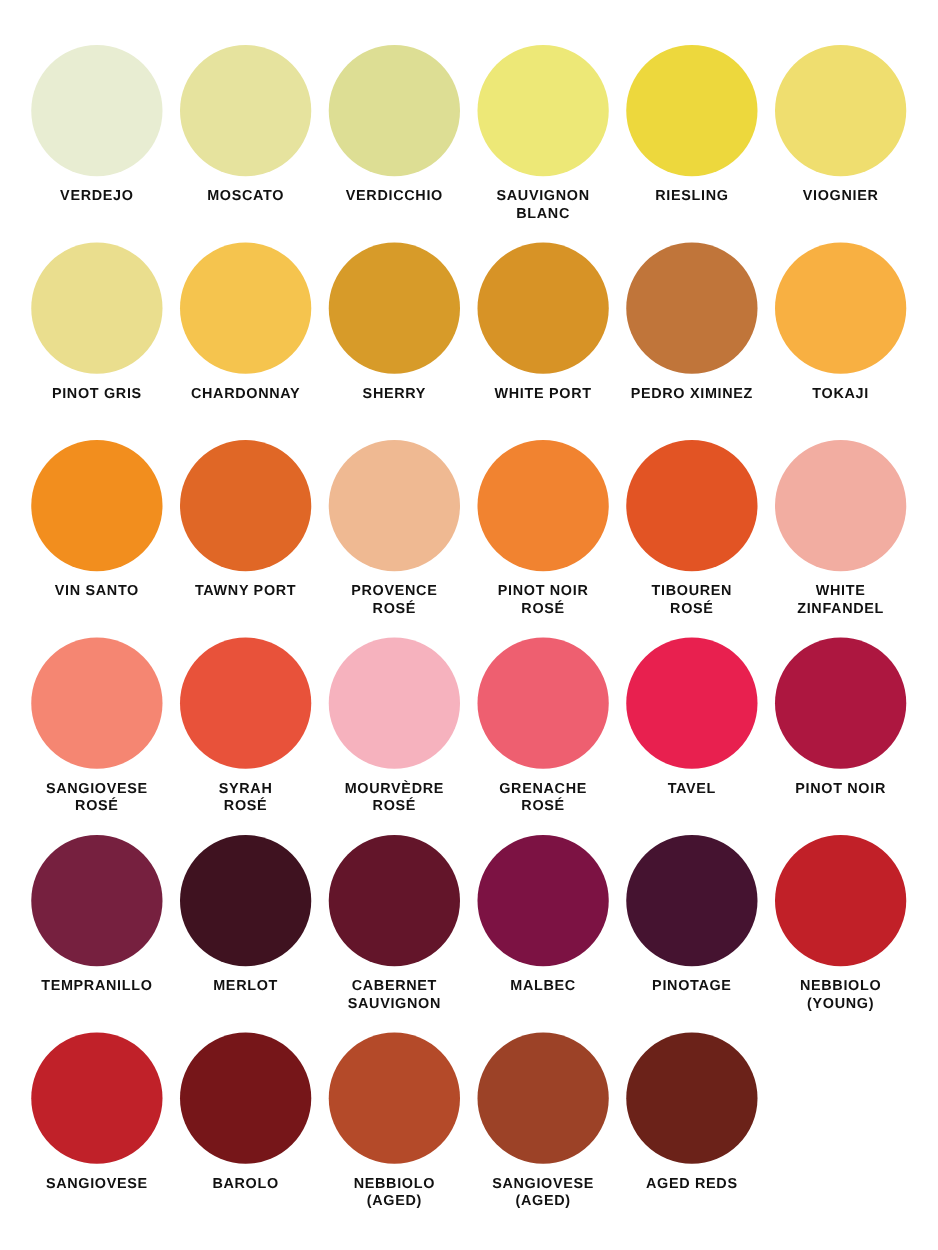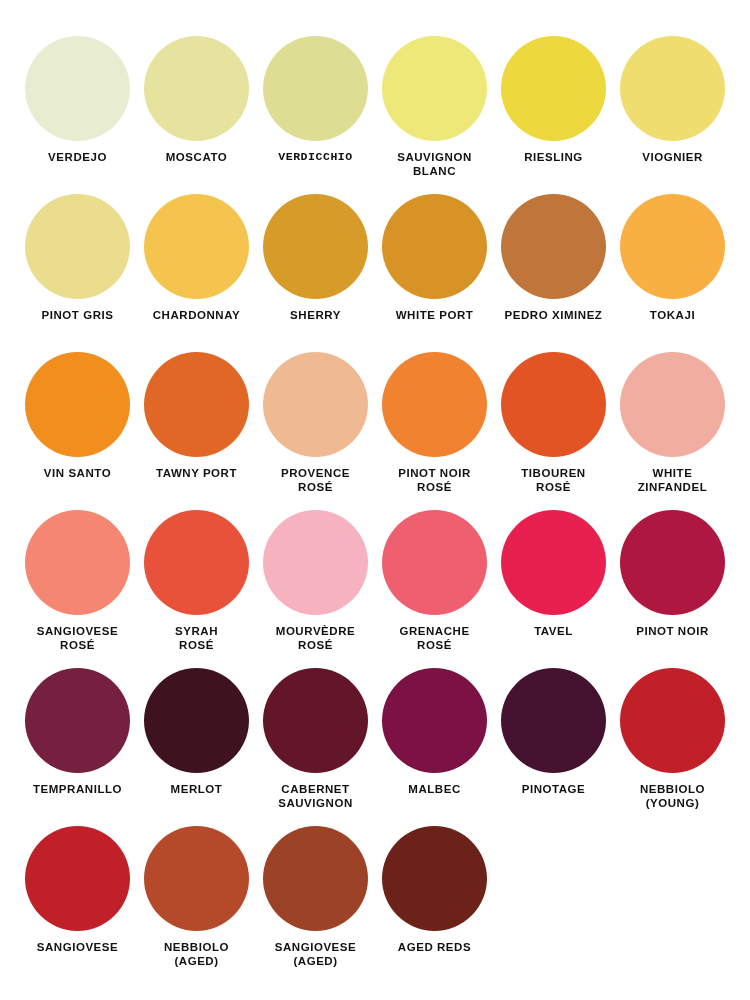--- a/index.html
+++ b/index.html
@@ -73,21 +73,21 @@
       <div class="swatch-cell">
         <div class="swatch-dot" style="background: rgb(232, 237, 210);"></div>
         <div class="swatch-label" style="color: rgb(17, 17, 17);">VERDEJO</div>
       </div>
       <div class="swatch-cell">
         <div class="swatch-dot" style="background: rgb(230, 227, 158);"></div>
         <div class="swatch-label" style="color: rgb(17, 17, 17);">MOSCATO</div>
       </div>
       <div class="swatch-cell">
         <div class="swatch-dot" style="background: rgb(221, 222, 148);"></div>
-        <div class="swatch-label" style="color: rgb(17, 17, 17); font-family: Liberation Mono, monospace;">VERDICCHIO</div>
+        <div class="swatch-label" style="color: rgb(17, 17, 17);">VERDICCHIO</div>
       </div>
       <div class="swatch-cell">
         <div class="swatch-dot" style="background: rgb(237, 232, 119);"></div>
         <div class="swatch-label" style="color: rgb(17, 17, 17);">SAUVIGNON
 BLANC</div>
       </div>
       <div class="swatch-cell">
         <div class="swatch-dot" style="background: rgb(237, 216, 61);"></div>
         <div class="swatch-label" style="color: rgb(17, 17, 17);">RIESLING</div>
       </div>
@@ -199,20 +199,24 @@
       <div class="swatch-cell">
         <div class="swatch-dot" style="background: rgb(193, 32, 40);"></div>
         <div class="swatch-label" style="color: rgb(17, 17, 17);">NEBBIOLO
 (YOUNG)</div>
       </div>
       <div class="swatch-cell">
         <div class="swatch-dot" style="background: rgb(192, 33, 41);"></div>
         <div class="swatch-label" style="color: rgb(17, 17, 17);">SANGIOVESE</div>
       </div>
       <div class="swatch-cell">
+        <div class="swatch-dot" style="background: rgb(118, 22, 25);"></div>
+        <div class="swatch-label" style="color: rgb(17, 17, 17);">BAROLO</div>
+      </div>
+      <div class="swatch-cell">
         <div class="swatch-dot" style="background: rgb(180, 74, 41);"></div>
         <div class="swatch-label" style="color: rgb(17, 17, 17);">NEBBIOLO
 (AGED)</div>
       </div>
       <div class="swatch-cell">
         <div class="swatch-dot" style="background: rgb(156, 66, 39);"></div>
         <div class="swatch-label" style="color: rgb(17, 17, 17);">SANGIOVESE
 (AGED)</div>
       </div>
       <div class="swatch-cell">

